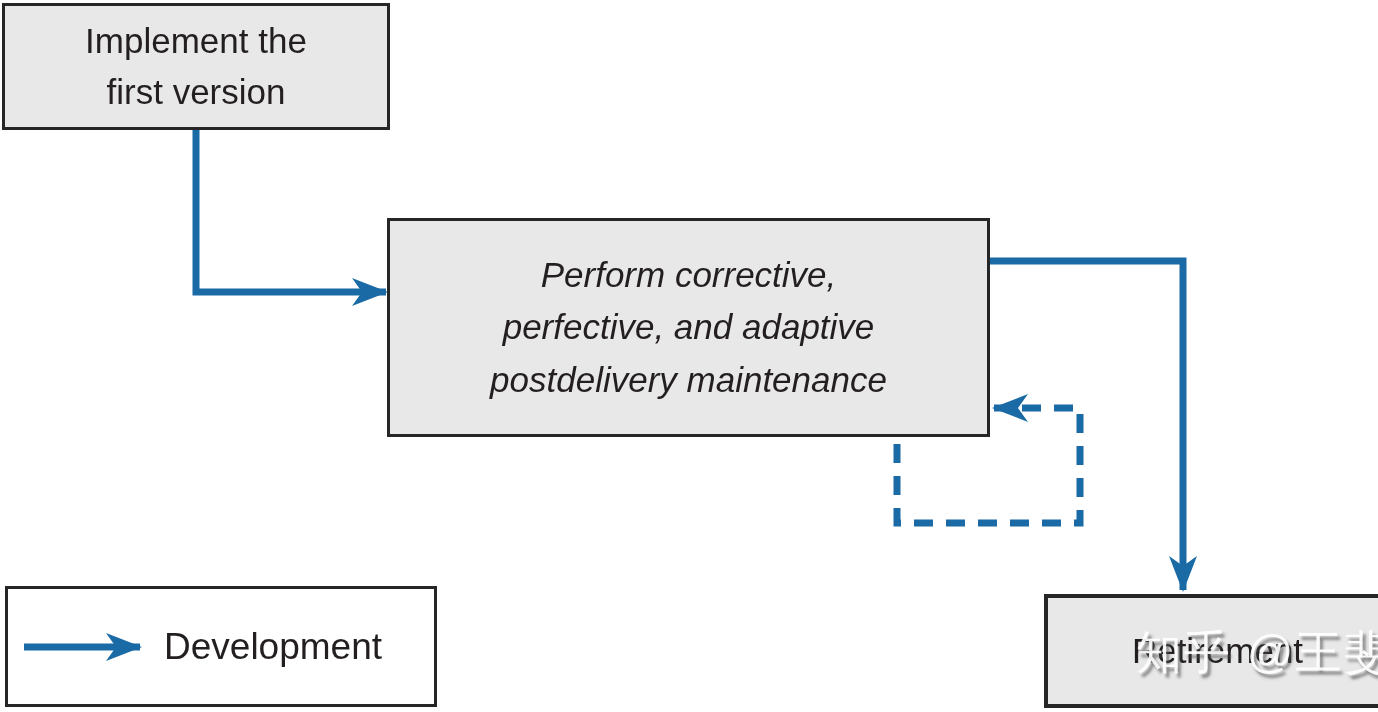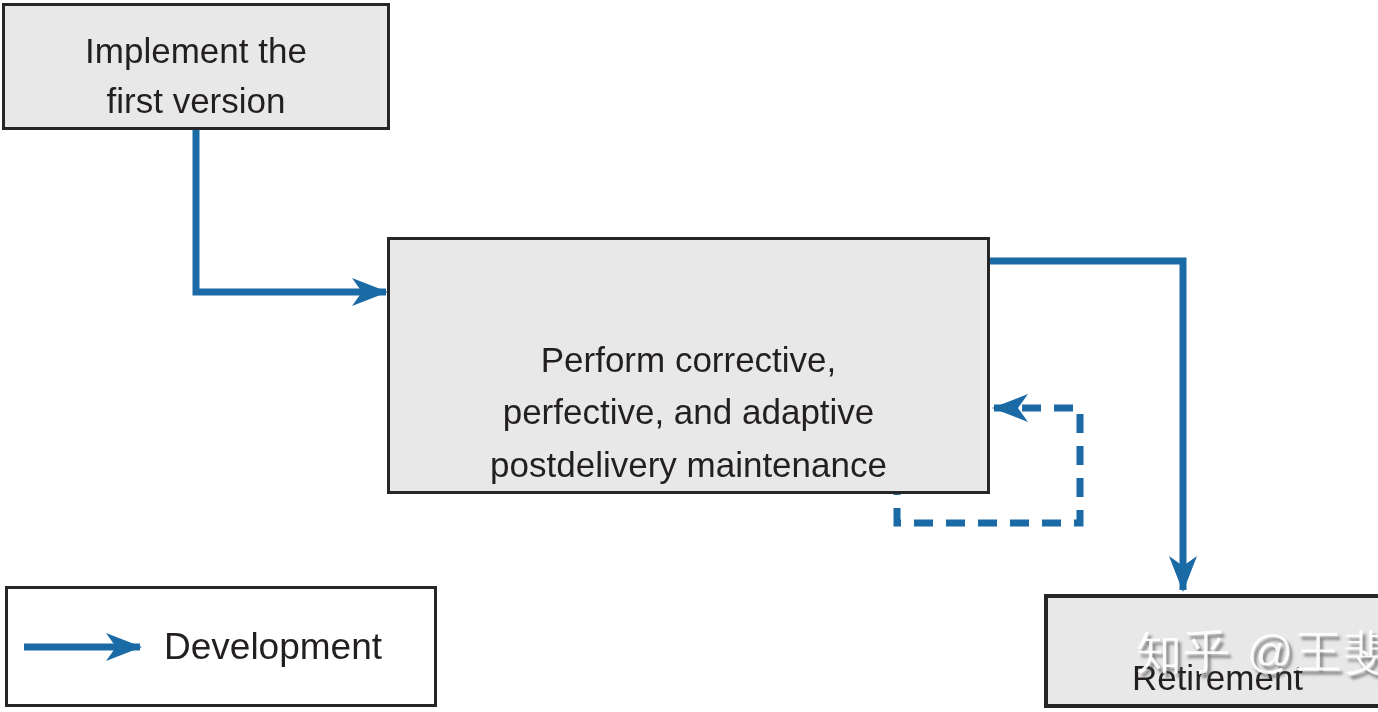--- a/index.html
+++ b/index.html
@@ -21,30 +21,30 @@
     width: 1378px;
     height: 712px;
     pointer-events: none;
   }
   .node {
     position: absolute;
     background: #e8e8e8;
     border: 3px solid #262626;
     color: #231f20;
     display: flex;
-    align-items: flex-end;
+    align-items: center;
     justify-content: center;
     text-align: center;
     font-size: 35px;
     line-height: 1.45;
     white-space: pre-line;
     box-sizing: border-box;
   }
   .node-implement  { left: 2px;   top: 3px;   width: 388px; height: 127px; }
-  .node-maintain   { left: 387px; top: 237px; width: 603px; height: 257px; line-height: 1.5; }
+  .node-maintain   { left: 387px; top: 218px; width: 603px; height: 219px; line-height: 1.5; font-style: italic; }
   .node-retirement { left: 1032px; top: 594px; width: 347px; height: 114px; border-width: 4px; margin-left: 12px; }
   .legend {
     position: absolute;
     left: 5px; top: 586px;
     width: 432px; height: 121px;
     background: #ffffff;
     border: 3px solid #262626;
     box-sizing: border-box;
     display: flex;
     flex-direction: column;

